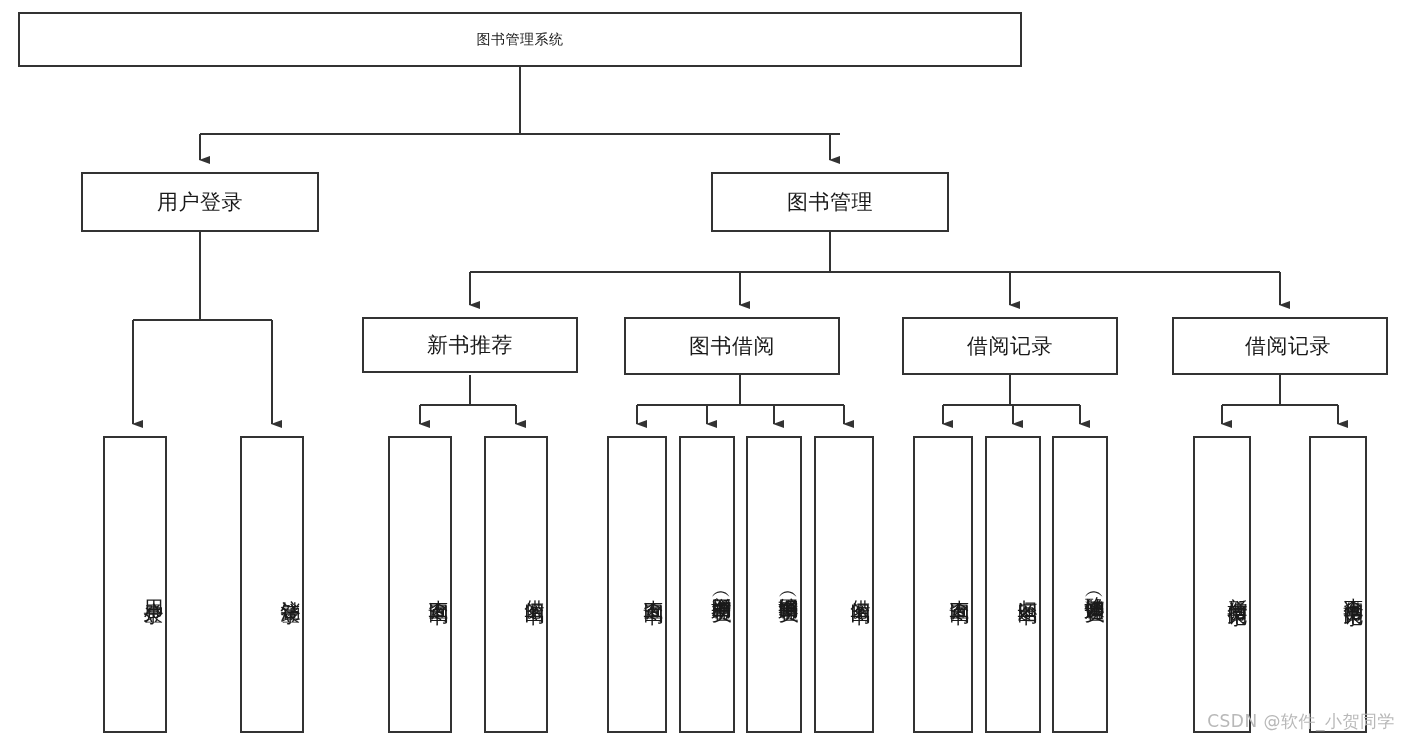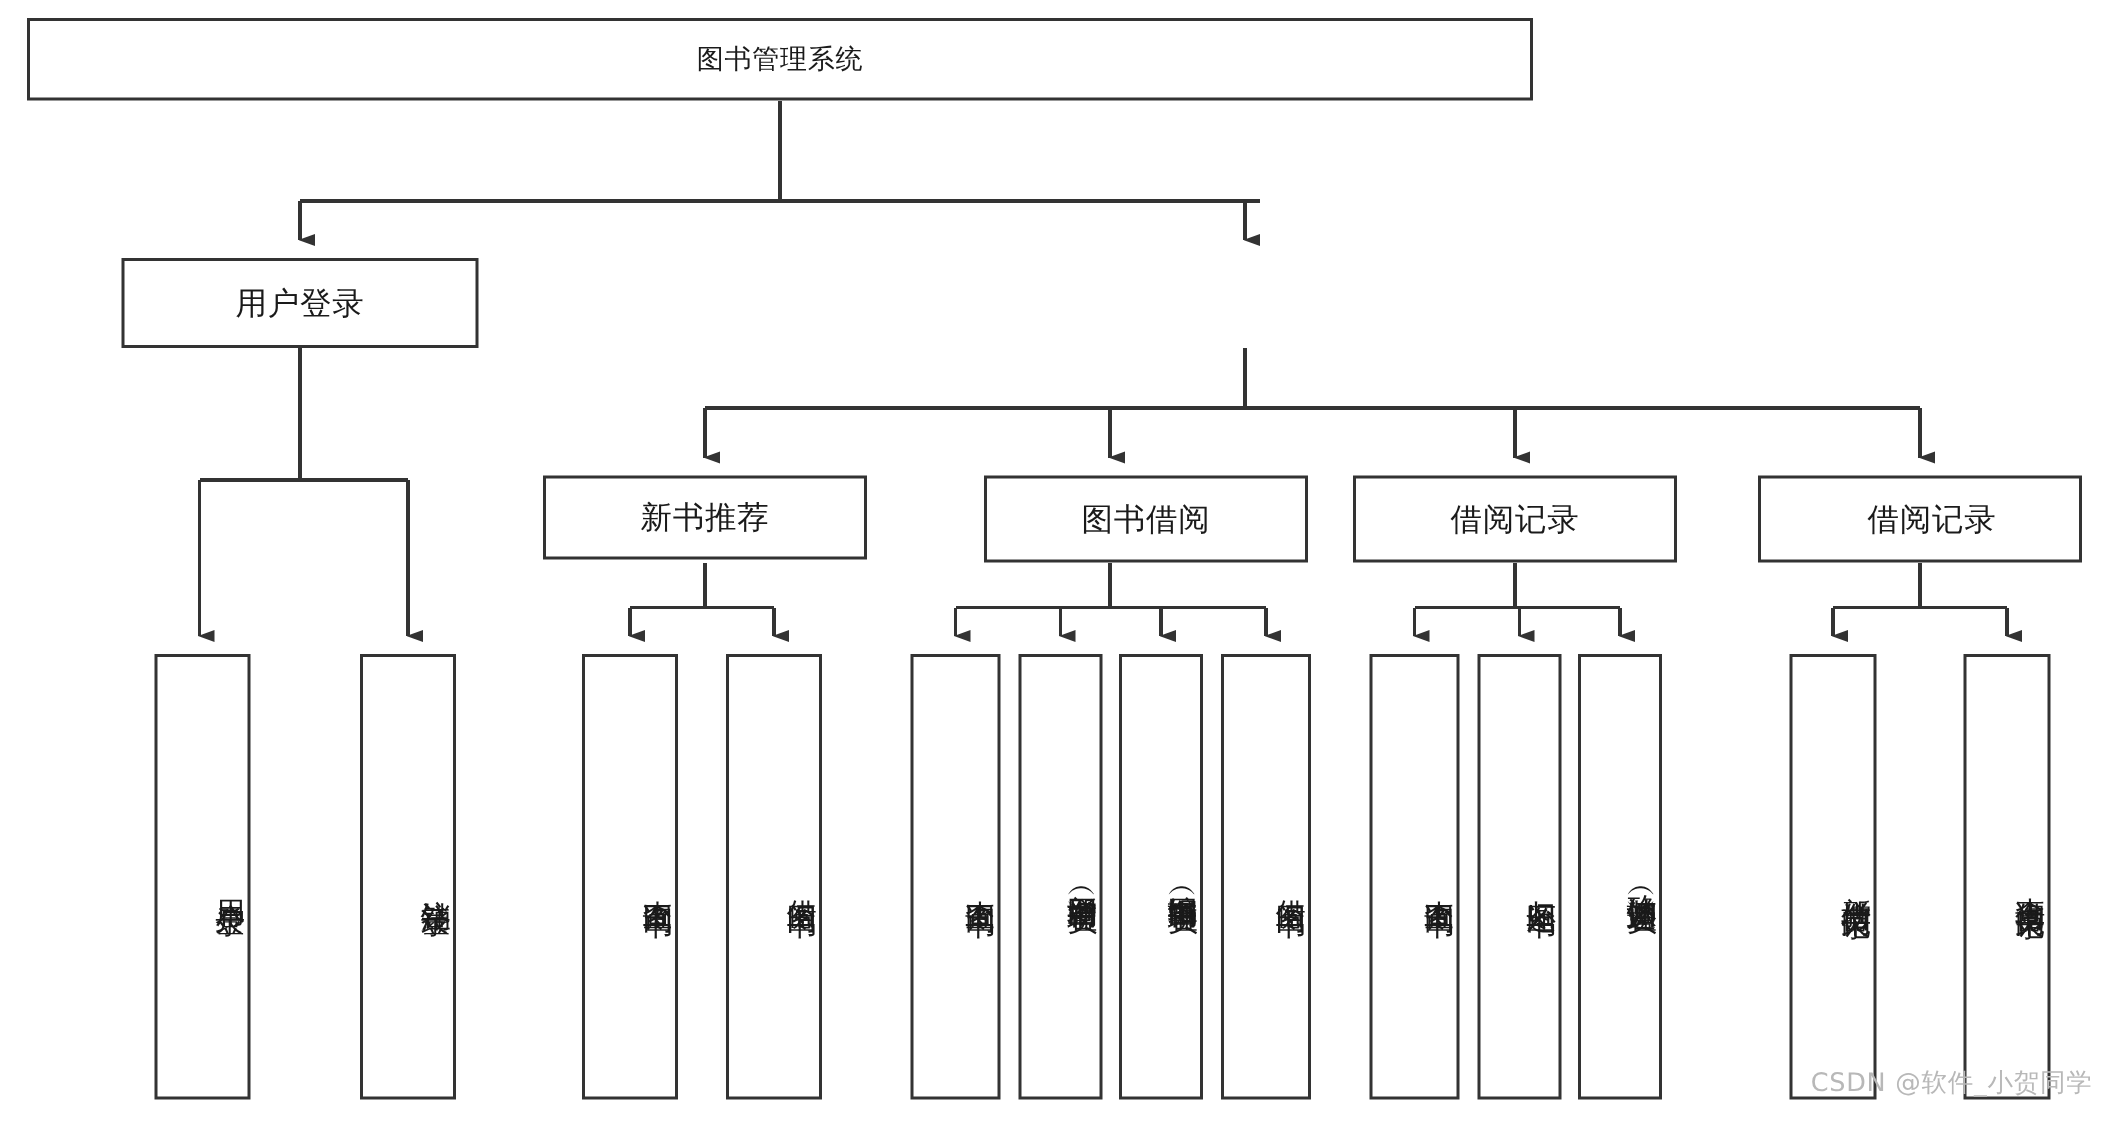--- a/index.html
+++ b/index.html
@@ -49,21 +49,21 @@
     align-items: flex-start;
     justify-content: center;
     padding-top: 6px;
     white-space: nowrap;
   }
   .node.vertical.tall-text {
     padding-top: 2px;
     letter-spacing: 1px;
   }
   .node.root {
-    font-size: 18px;
+    font-size: 14px;
   }
   #watermark {
     position: absolute;
     right: 10px;
     bottom: 14px;
     font-size: 17px;
     color: #b8b8b8;
     letter-spacing: 0.5px;
     white-space: nowrap;
     font-family: "DejaVu Sans", "Liberation Sans", sans-serif;
@@ -124,23 +124,24 @@
       <path d="M1280,375 L1280,405"></path>
       <path d="M1222,405 L1338,405"></path>
       <path d="M1222,405 L1222,424" marker-end="url(#arrowhead)"></path>
       <path d="M1338,405 L1338,424" marker-end="url(#arrowhead)"></path>
     </g>
   </svg>
 
   <div class="node horizontal root" style="left:18px; top:12px; width:1004px; height:55px;">图书管理系统</div>
 
   <div class="node horizontal" style="left:81px; top:172px; width:238px; height:60px;">用户登录</div>
+  <div class="node horizontal" style="left:711px; top:172px; width:238px; height:60px;">图书管理</div>
 
   <div class="node horizontal" style="left:362px; top:317px; width:216px; height:56px;">新书推荐</div>
-  <div class="node horizontal" style="left:656px; top:317px; width:216px; height:58px;">图书借阅</div>
+  <div class="node horizontal" style="left:624px; top:317px; width:216px; height:58px;">图书借阅</div>
   <div class="node horizontal" style="left:902px; top:317px; width:216px; height:58px;">借阅记录</div>
   <div class="node horizontal" style="left:1172px; top:317px; width:216px; height:58px;padding-left:16px;">借阅记录</div>
 
   <div class="node vertical" style="left:103px; top:436px; width:64px; height:297px;">用户登录</div>
   <div class="node vertical" style="left:240px; top:436px; width:64px; height:297px;">注销登录</div>
 
   <div class="node vertical" style="left:388px; top:436px; width:64px; height:297px;">查询图书</div>
   <div class="node vertical" style="left:484px; top:436px; width:64px; height:297px;">借阅图书</div>
 
   <div class="node vertical" style="left:607px; top:436px; width:60px; height:297px;">查询图书</div>

